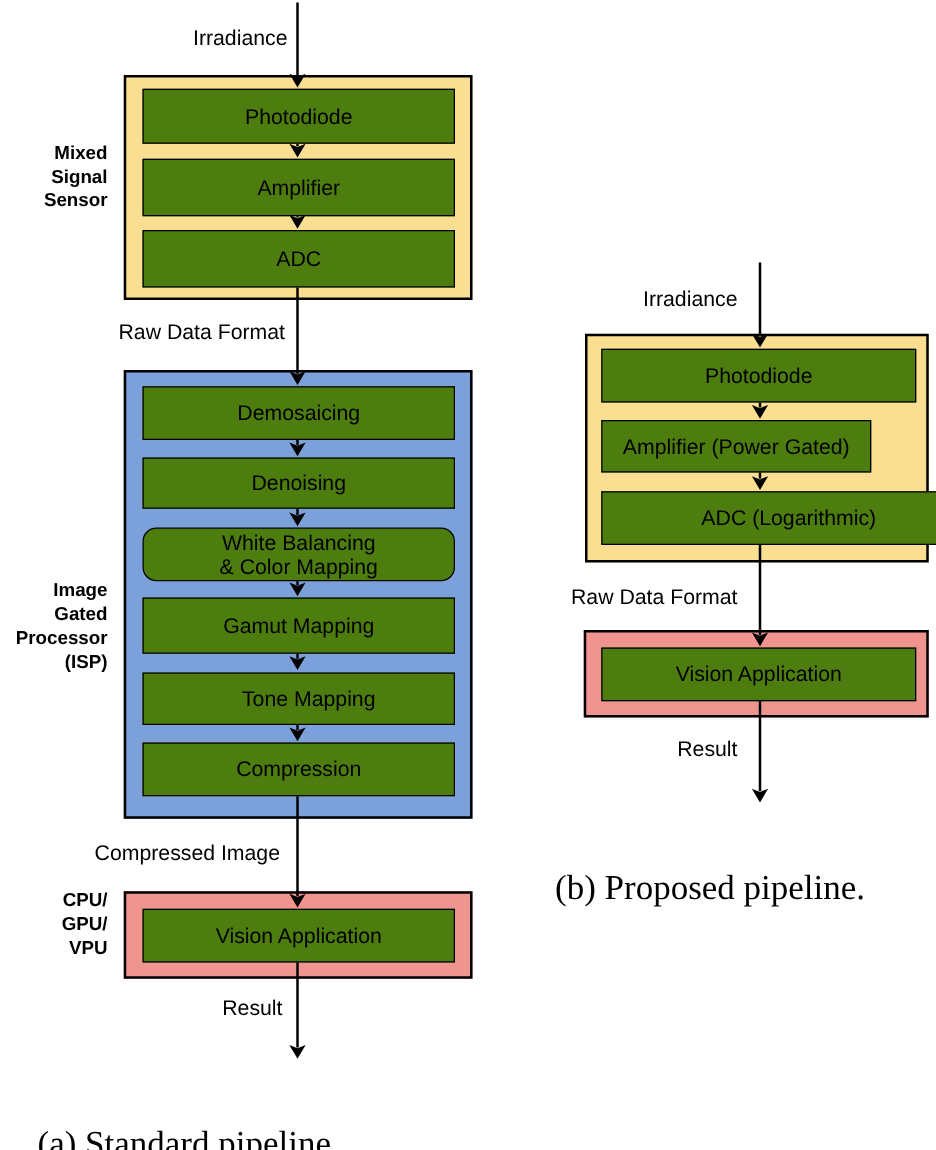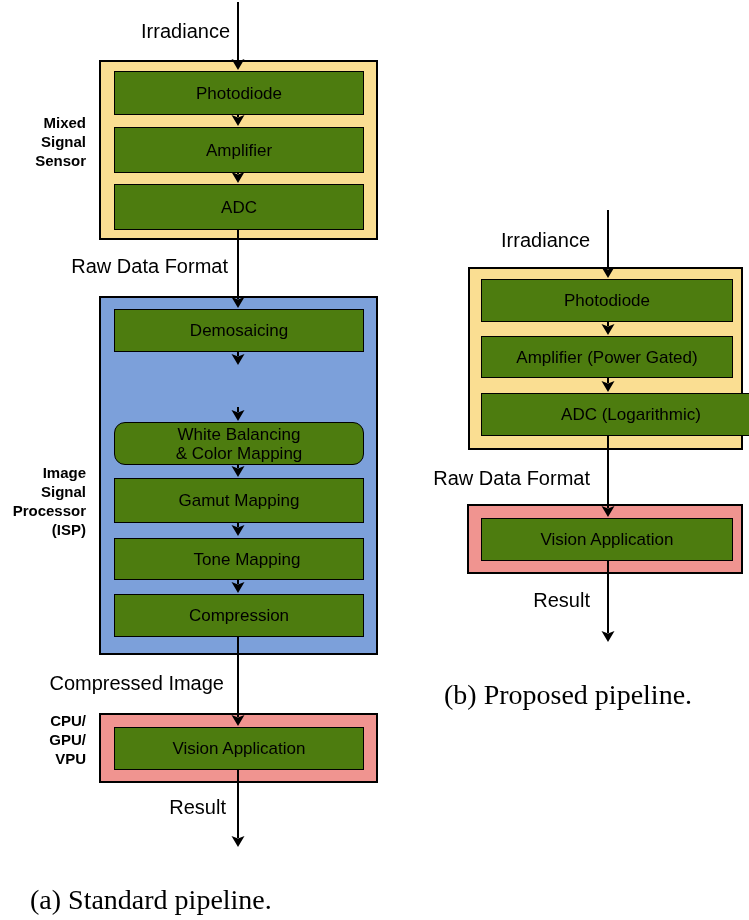--- a/index.html
+++ b/index.html
@@ -29,21 +29,21 @@
     align-items: center;
     justify-content: center;
     text-align: center;
     font-size: 17px;
     line-height: 19px;
     white-space: pre-line;
     z-index: 2;
   }
   .flow-label {
     position: absolute;
-    font-size: 20px;
+    font-size: 17px;
     line-height: 18px;
     text-align: center;
     white-space: nowrap;
     z-index: 2;
   }
   .group-label {
     position: absolute;
     right: 663px;
     font-weight: bold;
     font-size: 15px;
@@ -52,76 +52,78 @@
     white-space: pre-line;
     z-index: 2;
   }
   .caption {
     position: absolute;
     font-family: "Liberation Serif", "DejaVu Serif", serif;
     font-size: 28px;
     line-height: 32px;
     white-space: nowrap;
     z-index: 2;
+    margin-top: 16px;
   }
   .arrow-layer {
     position: absolute;
     left: 0; top: 0;
     width: 749px; height: 920px;
     z-index: 3;
     pointer-events: none;
   }
   .arrow-layer line { stroke: #000000; stroke-width: 2; }
   .arrow-layer polygon { fill: #000000; stroke: none; }
 </style>
 </head>
 <body>
 
 <div class="canvas">
 
   <div class="group-label" style="top:113px;">Mixed
 Signal
 Sensor</div>
   <div class="group-label" style="top:463px;">Image
-Signal
+Gated
 Processor
 (ISP)</div>
   <div class="group-label" style="top:711px;">CPU/
 GPU/
 VPU</div>
 
   <div class="container yellow" style="left:99px;top:60px;width:279px;height:180px;"></div>
   <div class="container blue" style="left:99px;top:296px;width:279px;height:359px;"></div>
   <div class="container pink" style="left:99px;top:713px;width:279px;height:70px;"></div>
 
   <div class="stage" style="left:114px;top:71px;width:250px;height:44px;">Photodiode</div>
   <div class="stage" style="left:114px;top:127px;width:250px;height:46px;">Amplifier</div>
   <div class="stage" style="left:114px;top:309px;width:250px;height:43px;">Demosaicing</div>
 
   <div class="stage" style="left:114px;top:184px;width:250px;height:46px;">ADC</div>
+  <div class="stage" style="left:114px;top:366px;width:250px;height:41px;">Denoising</div>
   <div class="stage" style="left:114px;top:422px;width:250px;height:43px;border-radius:11px;">White Balancing
 &amp; Color Mapping</div>
   <div class="stage" style="left:114px;top:478px;width:250px;height:45px;">Gamut Mapping</div>
   <div class="stage" style="left:114px;top:538px;width:250px;height:42px;padding-left:16px;">Tone Mapping</div>
   <div class="stage" style="left:114px;top:594px;width:250px;height:43px;">Compression</div>
 
   <div class="stage" style="left:114px;top:727px;width:250px;height:43px;">Vision Application</div>
 
   <div class="flow-label" style="right:519px;top:22px;">Irradiance</div>
   <div class="flow-label" style="right:521px;top:257px;">Raw Data Format</div>
   <div class="flow-label" style="right:525px;top:674px;">Compressed Image</div>
   <div class="flow-label" style="right:523px;top:798px;">Result</div>
 
   <div class="caption" style="left:30px;top:884px;">(a) Standard pipeline.</div>
 
   <div class="container yellow" style="left:468px;top:267px;width:275px;height:183px;"></div>
   <div class="container pink" style="left:467px;top:504px;width:276px;height:70px;"></div>
 
   <div class="stage" style="left:481px;top:279px;width:252px;height:43px;">Photodiode</div>
-  <div class="stage" style="left:481px;top:336px;width:252px;height:42px;">Amplifier (Power Gated)</div>
+  <div class="stage" style="left:481px;top:336px;width:216px;height:42px;">Amplifier (Power Gated)</div>
   <div class="stage" style="left:481px;top:393px;width:300px;height:43px;">ADC (Logarithmic)</div>
 
   <div class="stage" style="left:481px;top:518px;width:252px;height:43px;">Vision Application</div>
 
   <div class="flow-label" style="right:159px;top:231px;">Irradiance</div>
   <div class="flow-label" style="right:159px;top:469px;">Raw Data Format</div>
   <div class="flow-label" style="right:159px;top:591px;">Result</div>
 
   <div class="caption" style="left:444px;top:679px;">(b) Proposed pipeline.</div>
 

